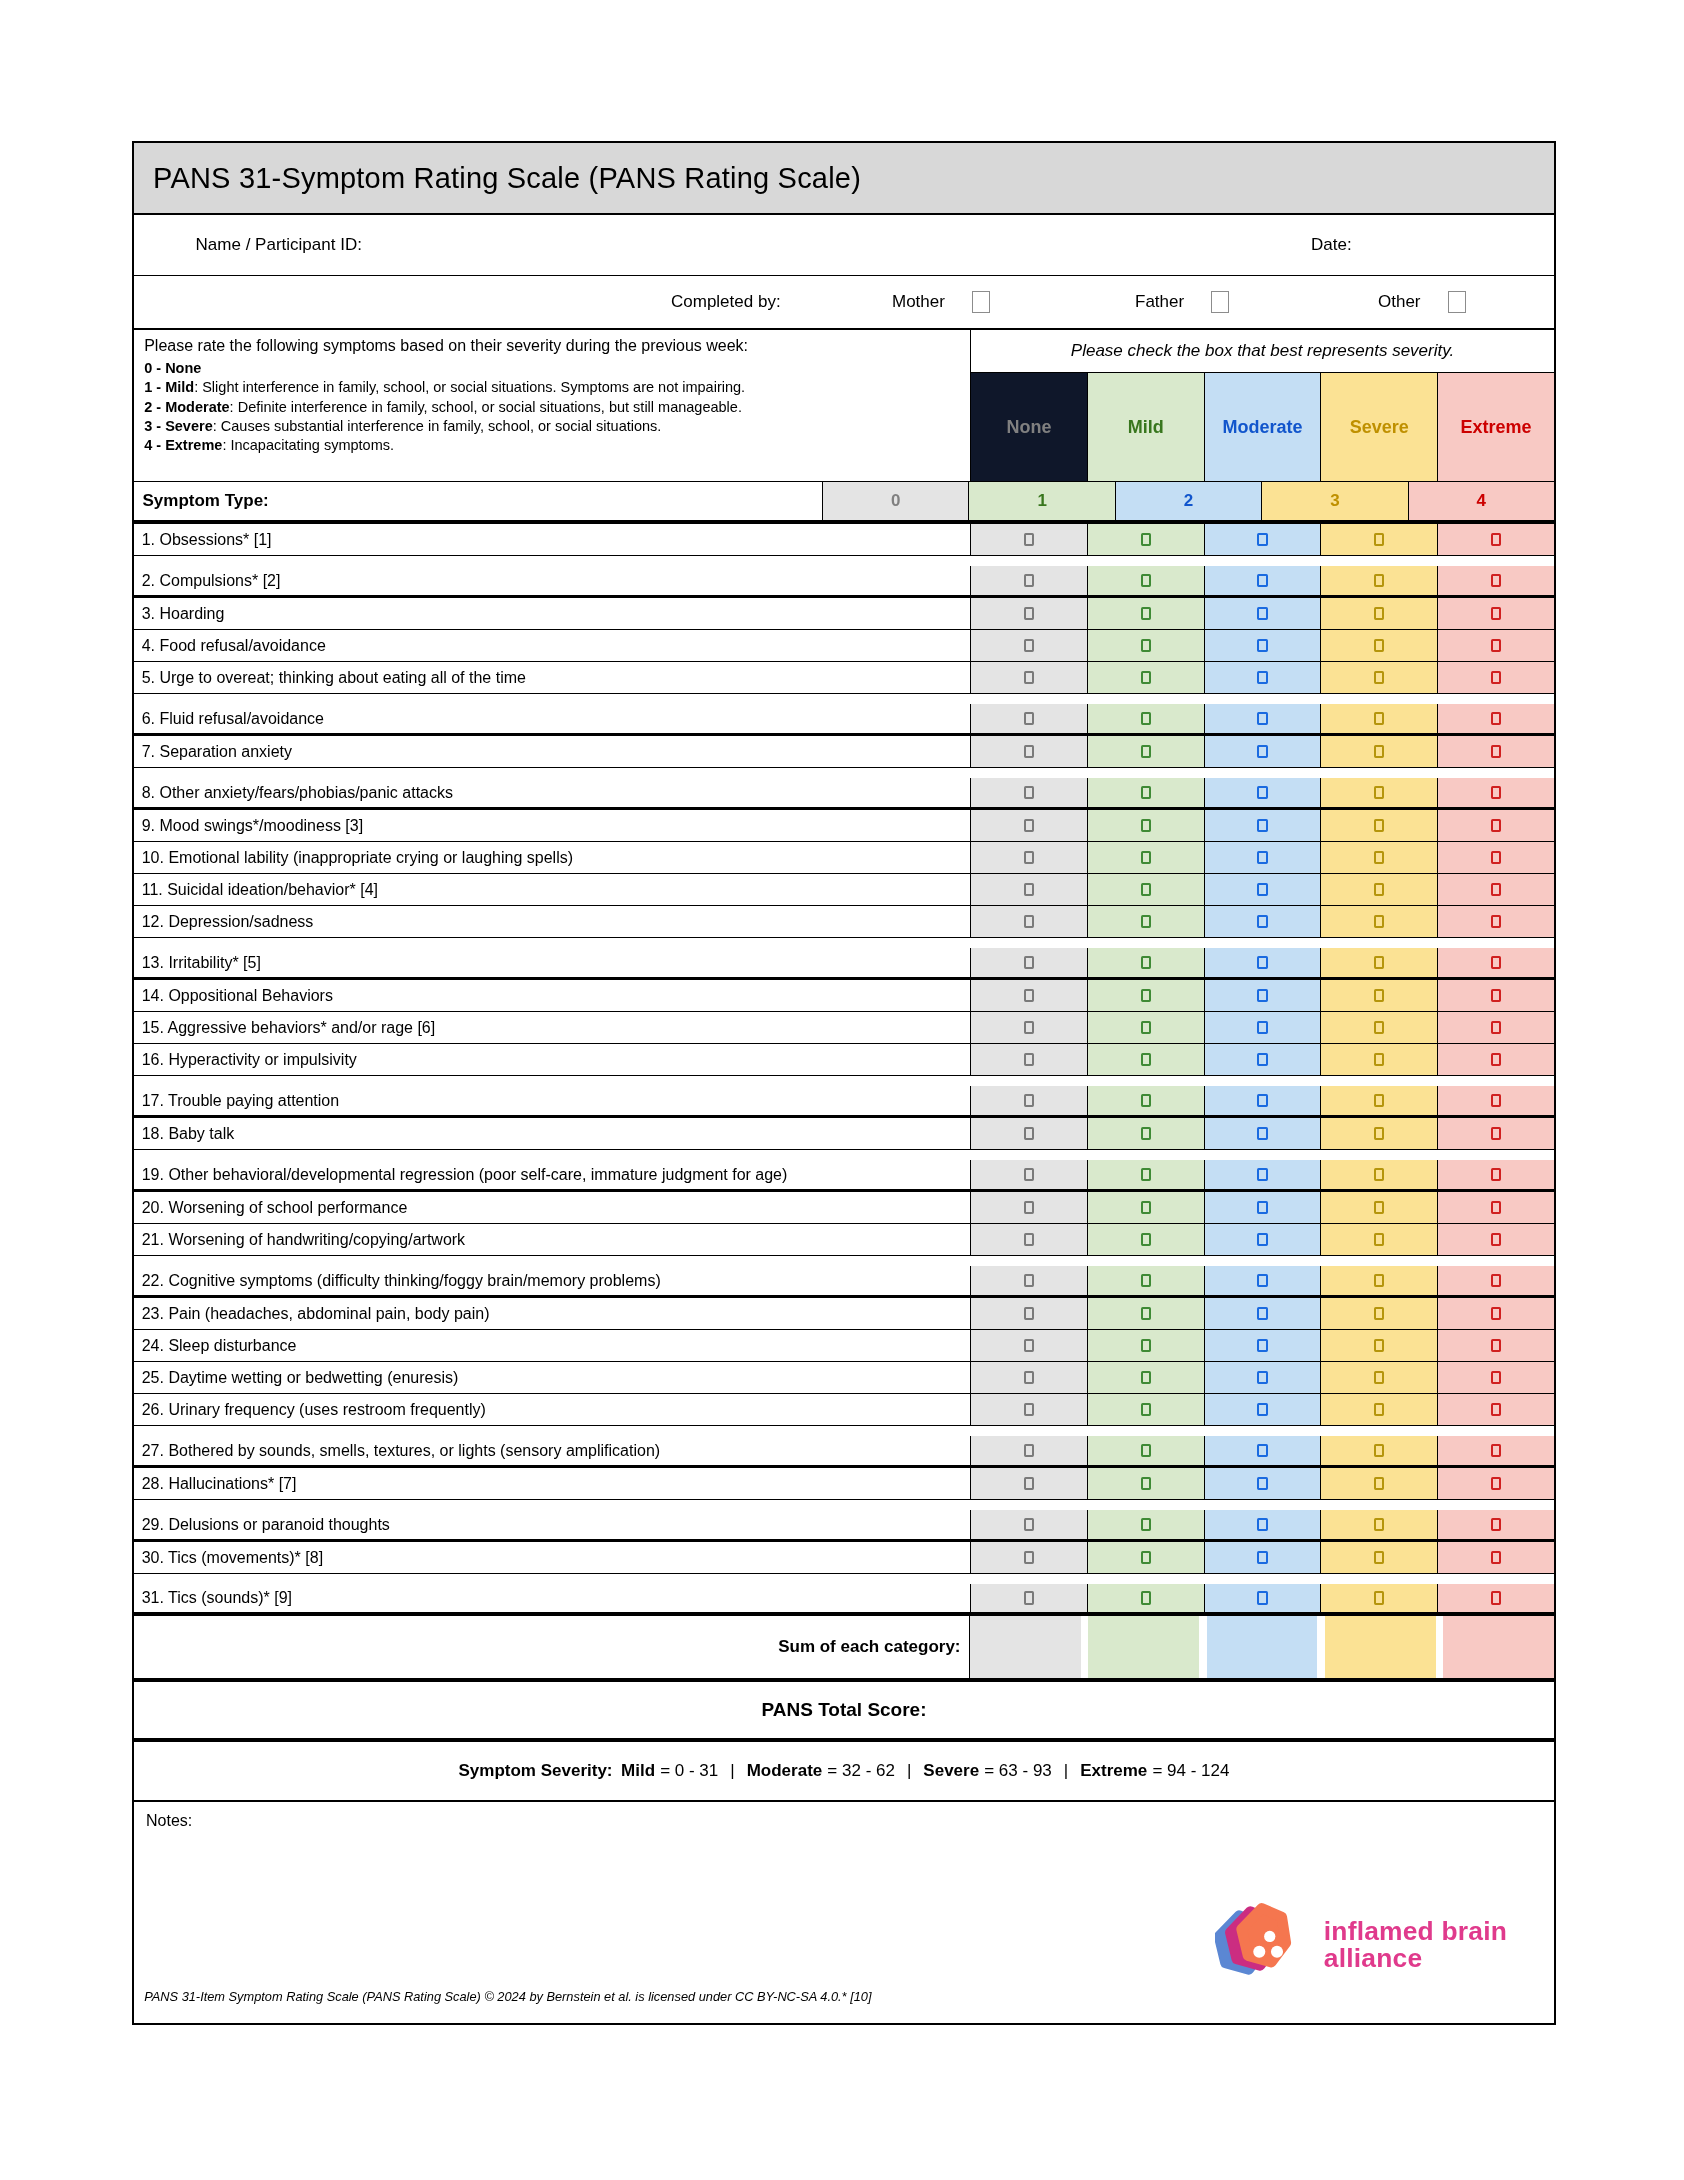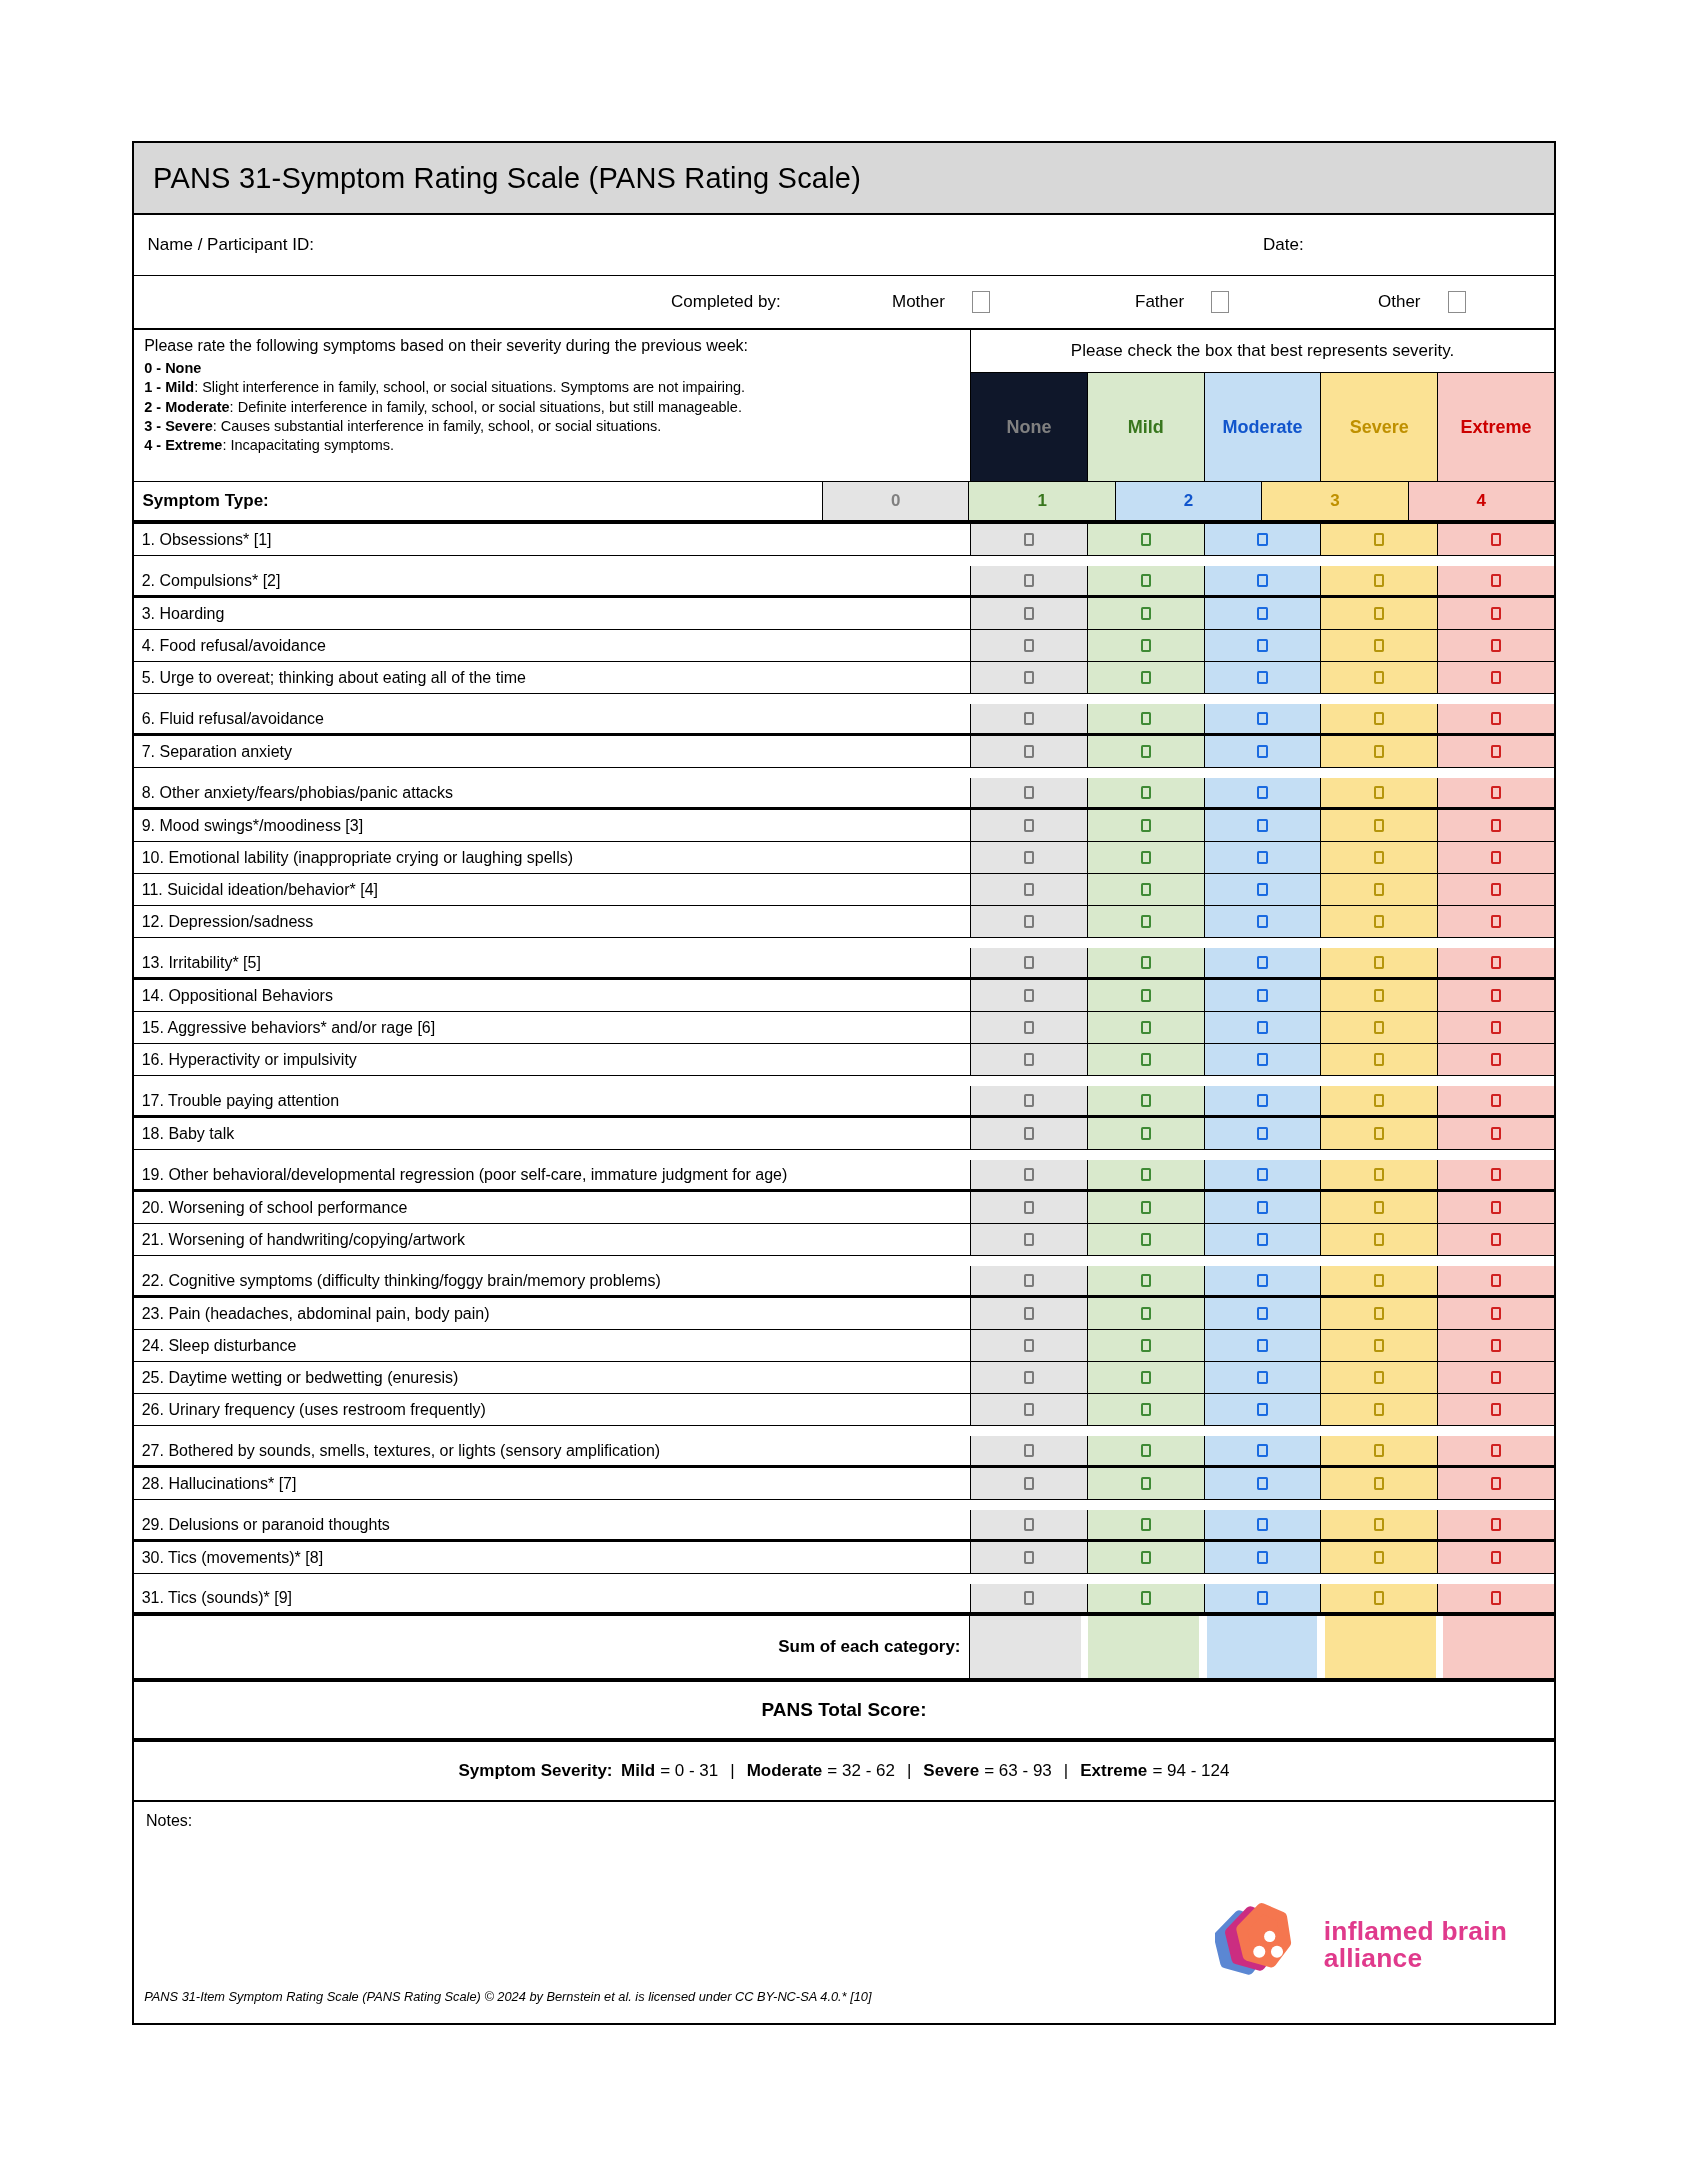--- a/index.html
+++ b/index.html
@@ -8,39 +8,39 @@
   .form { position:absolute; left:132px; top:141px; width:1424px; height:1884px;
     border:2.6px solid #000; display:flex; flex-direction:column; background:#fff; }
 
   
   .title-bar { height:72px; background:#d8d8d8; border-bottom:2.6px solid #000;
     display:flex; align-items:center; padding-left:19px; }
   .title-bar h1 { font-size:29px; font-weight:normal; letter-spacing:0.2px; }
 
   
   .name-row { height:61px; border-bottom:1.7px solid #000; position:relative; }
-  .name-row .lbl { position:absolute; top:50%; transform:translateY(-50%); font-size:17px; }
+  .name-row .lbl { position:absolute; top:50%; transform:translateY(-50%); font-size:17px;margin-left:48px; }
   .name-lbl { left:13.6px; }
   .date-lbl { left:1129px; }
 
   
   .completed-row { height:54px; border-bottom:2.6px solid #000; position:relative; font-size:17px; }
   .completed-row .item { position:absolute; top:50%; transform:translateY(-50%);
     display:flex; align-items:center; }
   .cbx-big { display:inline-block; width:18px; height:22px; border:1.7px solid #8c8c8c;
     background:#fff; margin-left:27px; }
 
   
   .instr-row { height:152px; border-bottom:1.7px solid #000; display:flex; }
   .instr-left { width:836px; flex:none; padding:6.8px 10.2px 5.1px 10.2px; }
   .instr-left .intro { font-size:16px; margin-bottom:4.3px; }
   .instr-left .lvl { font-size:14.5px; line-height:1.33; }
   .instr-right { flex:1; border-left:1.7px solid #000; display:flex; flex-direction:column; }
   .check-note { height:43px; border-bottom:1.7px solid #000; display:flex;
-    align-items:center; justify-content:center; font-size:17px; }
+    align-items:center; justify-content:center; font-size:17px;font-style:italic; }
   .col-strip { flex:1; display:flex; }
   .col-cell { flex:1; border-left:1.7px solid #000; display:flex;
     align-items:center; justify-content:center; }
   .col-cell:first-child { border-left:none; }
   .col-cell.head { font-size:18px; font-weight:bold; }
 
   
   .type-row { height:42px; border-bottom:4.3px solid #000; display:flex; }
   .type-label { width:688px; flex:none; display:flex; align-items:center;
     padding-left:8.5px; font-size:17px; font-weight:bold; }

